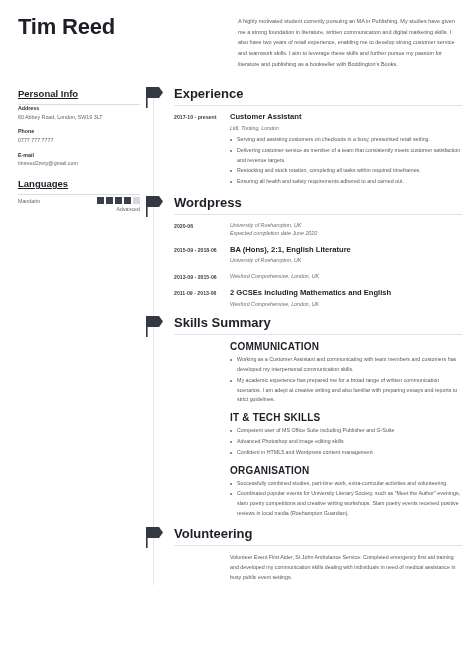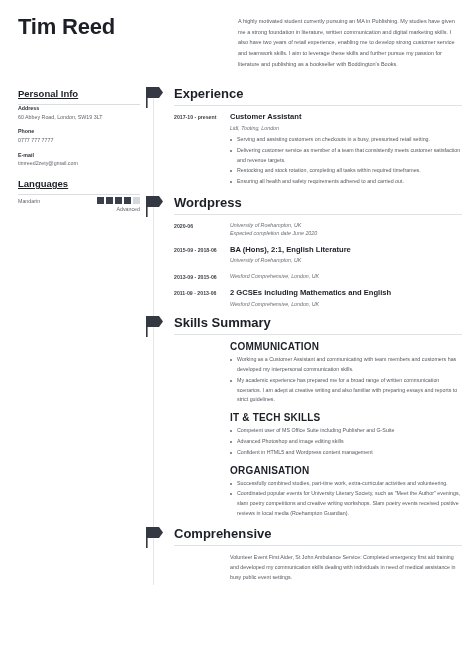--- a/index.html
+++ b/index.html
@@ -227,18 +227,18 @@
       </div>
     </div>
 
     <div class="section">
       <span class="flag">
         <svg width="18" height="22" viewBox="0 0 18 22">
           <path d="M0 0 H13 L17 5.5 L13 11 H0 Z" fill="#333843"></path>
           <rect x="0" y="11" width="1.6" height="10" fill="#333843"></rect>
         </svg>
       </span>
-      <div class="sec-title">Comprehensive</div>
+      <div class="sec-title">Volunteering</div>
       <div class="plain-para">Volunteer Event First Aider, St John Ambulance Service: Completed emergency first aid training and developed my communication skills dealing with individuals in need of medical assistance in busy public event settings.</div>
     </div>
 
   </div>
 </div>
 
 </body></html>

